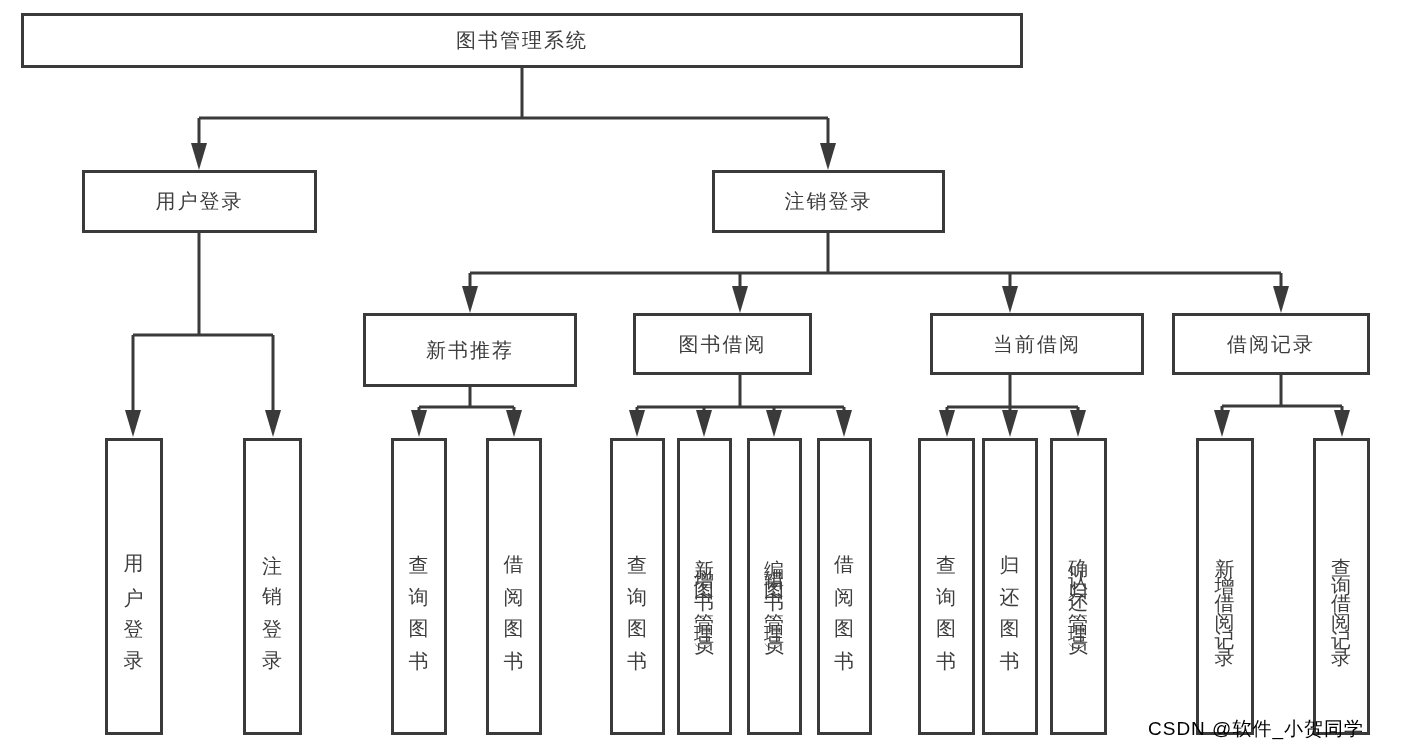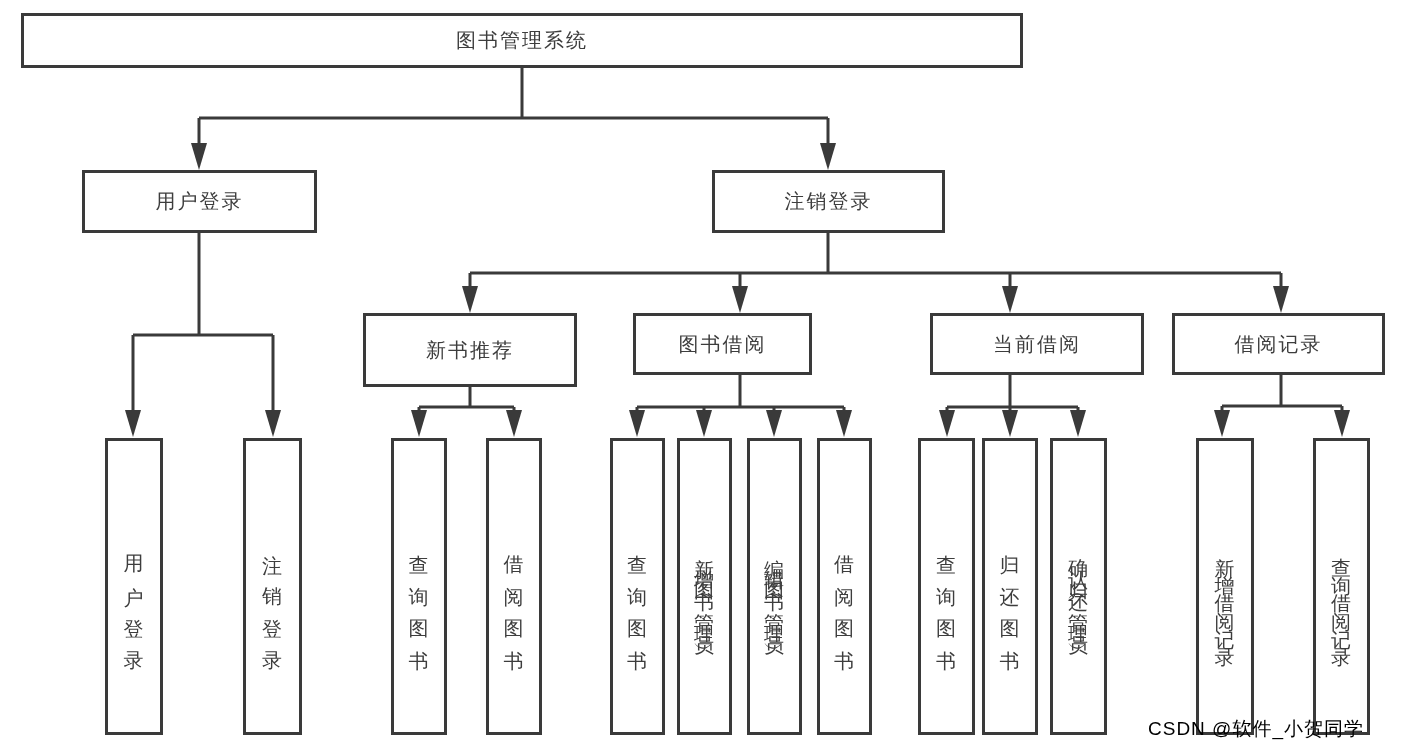--- a/index.html
+++ b/index.html
@@ -86,21 +86,21 @@
 
   <div class="node" style="left:363px;top:313px;width:214px;height:74px;">
     <span class="h-label">新书推荐</span>
   </div>
   <div class="node" style="left:633px;top:313px;width:179px;height:62px;">
     <span class="h-label">图书借阅</span>
   </div>
   <div class="node" style="left:903px;top:313px;width:214px;height:62px;margin-left:27px;">
     <span class="h-label">当前借阅</span>
   </div>
-  <div class="node" style="left:1172px;top:313px;width:213px;height:62px;">
+  <div class="node" style="left:1172px;top:313px;width:198px;height:62px;">
     <span class="h-label">借阅记录</span>
   </div>
 
   <div class="node leaf" style="left:105px;top:438px;width:58px;height:297px;">
     <span class="v-label sp-w">用户登录</span>
   </div>
   <div class="node leaf" style="left:243px;top:438px;width:59px;height:297px;">
     <span class="v-label sp-w">注销登录</span>
   </div>
   <div class="node leaf" style="left:391px;top:438px;width:56px;height:297px;">

